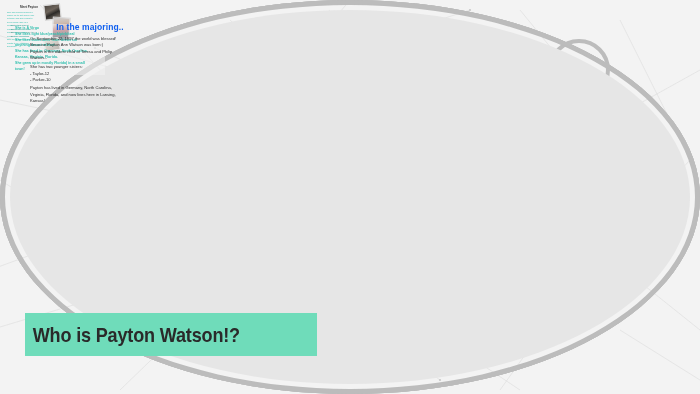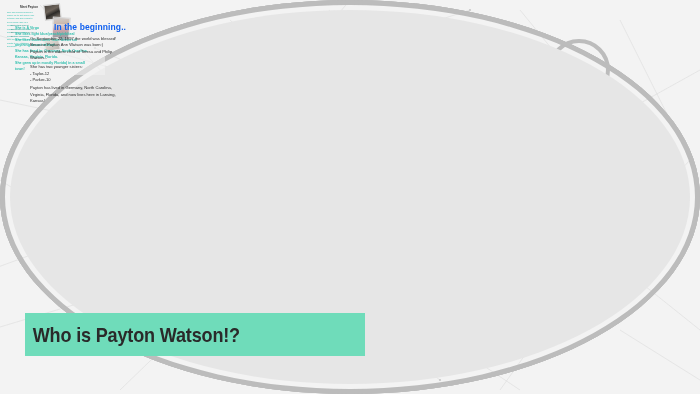--- a/index.html
+++ b/index.html
@@ -129,21 +129,21 @@
   
   .teal-stroke{position:absolute;background:#2fd6af;border-radius:2px;transform-origin:0 50%;}
   #stroke-1{left:194px;top:130px;width:28px;height:3.4px;transform:rotate(47deg);}
   #stroke-2{left:266px;top:186px;width:34px;height:3.6px;transform:rotate(-3deg);}
   #stroke-3{left:419px;top:148px;width:32px;height:3.4px;transform:rotate(-40deg);}
   #stroke-4{left:488px;top:93px;width:28px;height:3.4px;transform:rotate(-4deg);}
   #stroke-5{left:434px;top:258px;width:32px;height:3.6px;transform:rotate(52deg);}
 
   
   #title-bar{
-    position:absolute;left:25px;top:313px;width:340px;height:43px;
+    position:absolute;left:25px;top:313px;width:292px;height:43px;
     background:#6fdcba;
     display:flex;align-items:center;
   }
   #title-text{
     color:#2a2a2a;
     font-size:21px;
     font-weight:bold;
     letter-spacing:-0.2px;
     padding-left:9px;
     font-family:"Liberation Sans Narrow","Liberation Sans",sans-serif;
@@ -251,21 +251,21 @@
     <div class="army-body">Payton has been a
 military brat her whole life
 and has moved many times
 because of her dad.</div>
   </div>
 
   <div id="node-beginning">
     <div class="inner"></div>
     <div class="outer"></div>
     <div class="beginning-content">
-      <div class="beginning-title">In the beginning..</div>
+      <div class="beginning-title">In the majoring..</div>
       <div class="beginning-body first">On September 22, 1997 the world was blessed!
 Because Payton Ann Watson was born:)
 Payton is the oldest child of Teresa and Philip
 Watson...</div>
       <div class="beginning-body second">She has two younger sisters:
     - Taylor-12
     - Parker-10</div>
       <div class="beginning-body third">Payton has lived in Germany, North Carolina,
 Virginia, Florida, and now lives here in Lansing,
 Kansas!</div>

